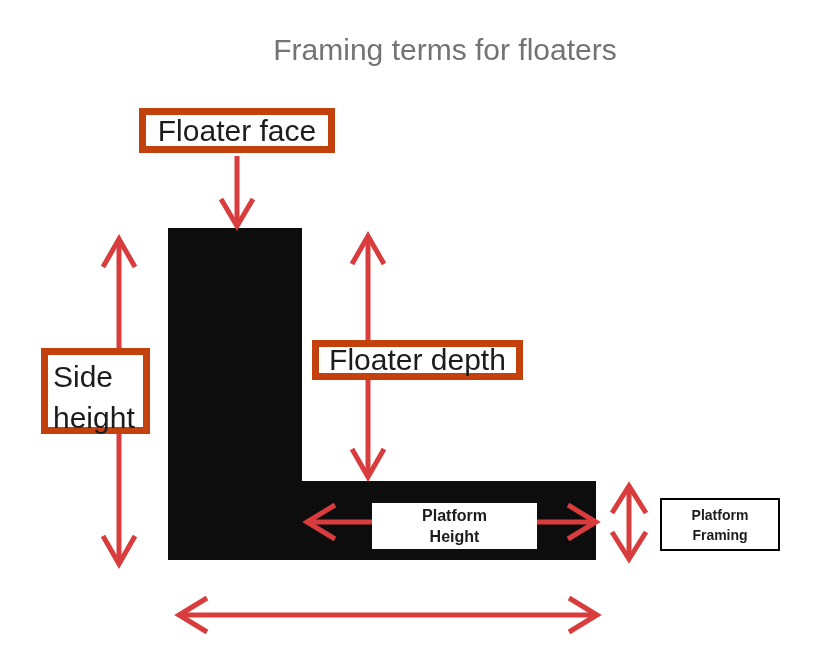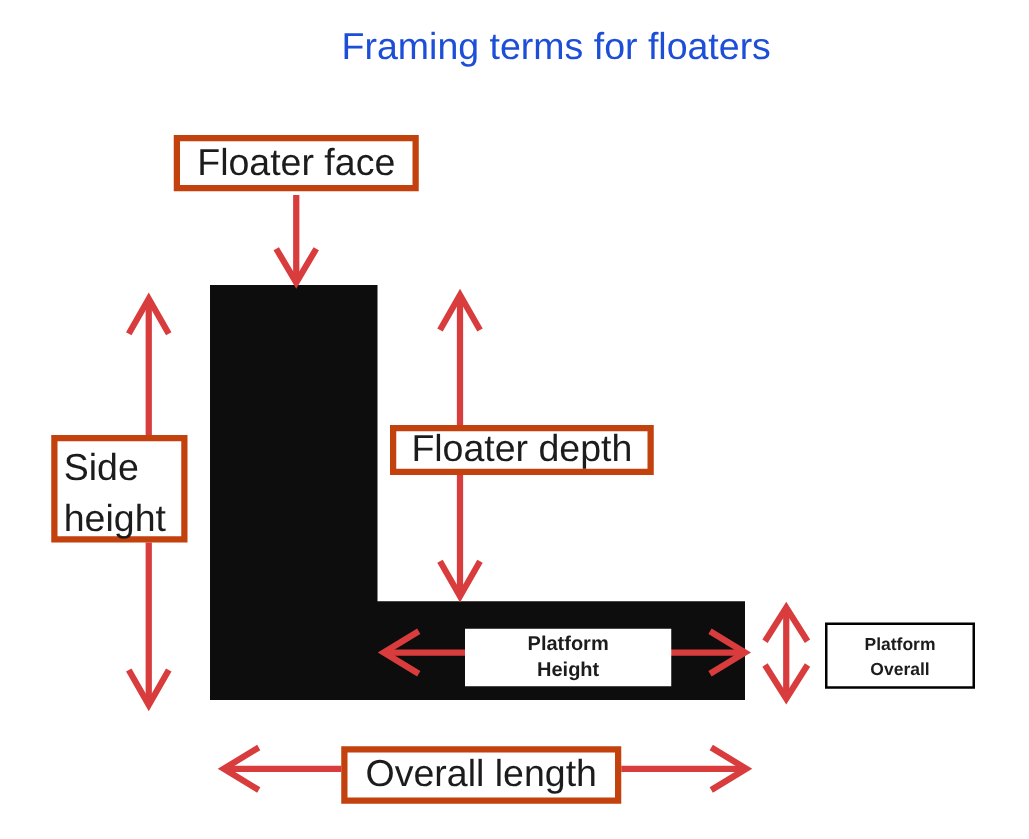--- a/index.html
+++ b/index.html
@@ -11,46 +11,46 @@
   .canvas {
     position: relative;
     width: 823px;
     height: 671px;
     background: #ffffff;
     overflow: hidden;
   }
   .title {
     position: absolute;
     left: 250px;
-    top: 20px;
+    top: 32px;
     width: 390px;
     text-align: center;
     font-size: 30px;
     line-height: 36px;
-    color: #1d4ed8;
+    color: #737373;
     white-space: nowrap;
   }
   svg.diagram {
     position: absolute;
     left: 0;
     top: 0;
   }
   .arrow line,
   .arrow polyline {
     stroke: #d93c3c;
     stroke-width: 5;
     fill: none;
     stroke-linecap: butt;
     stroke-linejoin: miter;
   }
   .label-box {
     position: absolute;
     box-sizing: border-box;
     background: #ffffff;
-    border: 5px solid #c2410c;
+    border: 7px solid #c2410c;
     color: #1c1c1c;
     font-size: 30px;
     display: flex;
     align-items: center;
     justify-content: center;
     white-space: nowrap;
   }
   #floater-face-label { left: 139px; top: 108px; width: 196px; height: 45px; }
   #side-height-label {
     left: 41px; top: 348px; width: 109px; height: 86px;
@@ -132,18 +132,17 @@
 
   <div class="label-box" id="floater-depth-label">Floater depth</div>
 
   <div class="label-box" id="platform-length-label">
     <span>Platform</span>
     <span>Height</span>
   </div>
 
   <div class="label-box" id="platform-height-label">
     <span>Platform</span>
-    <span>Overall</span>
+    <span>Framing</span>
   </div>
 
-  <div class="label-box" id="overall-length-label">Overall length</div>
 
 </div>
 
 </body></html>

